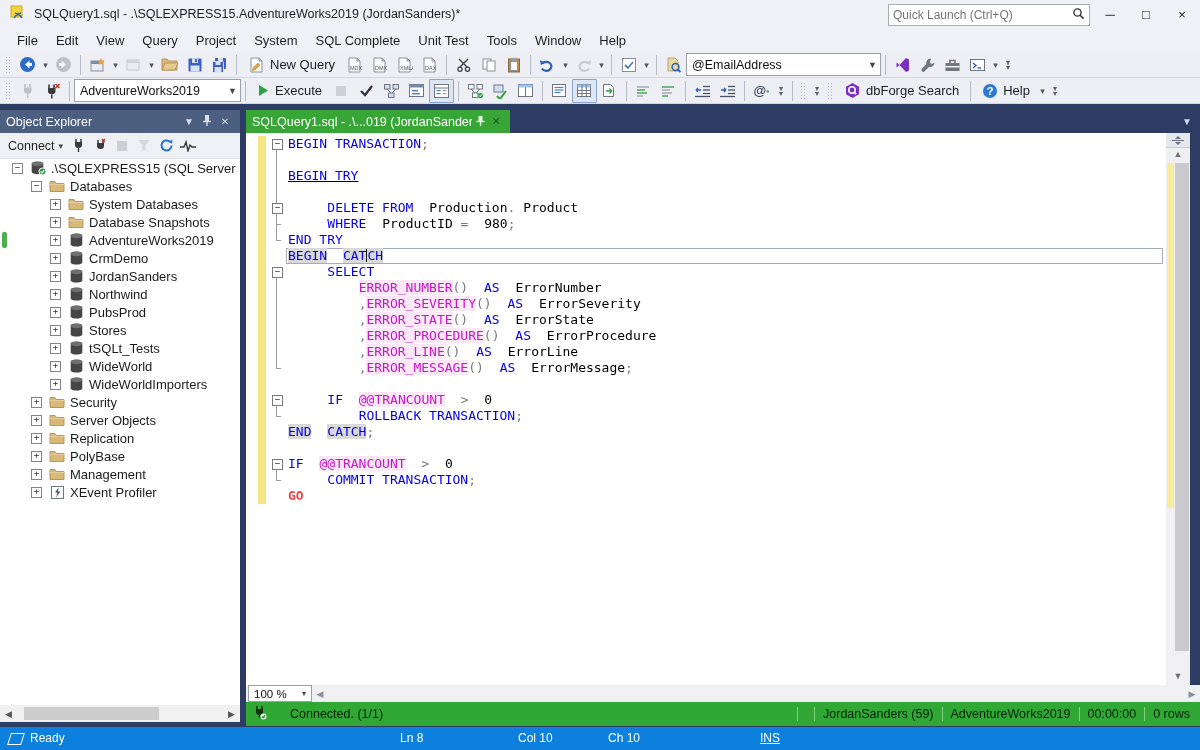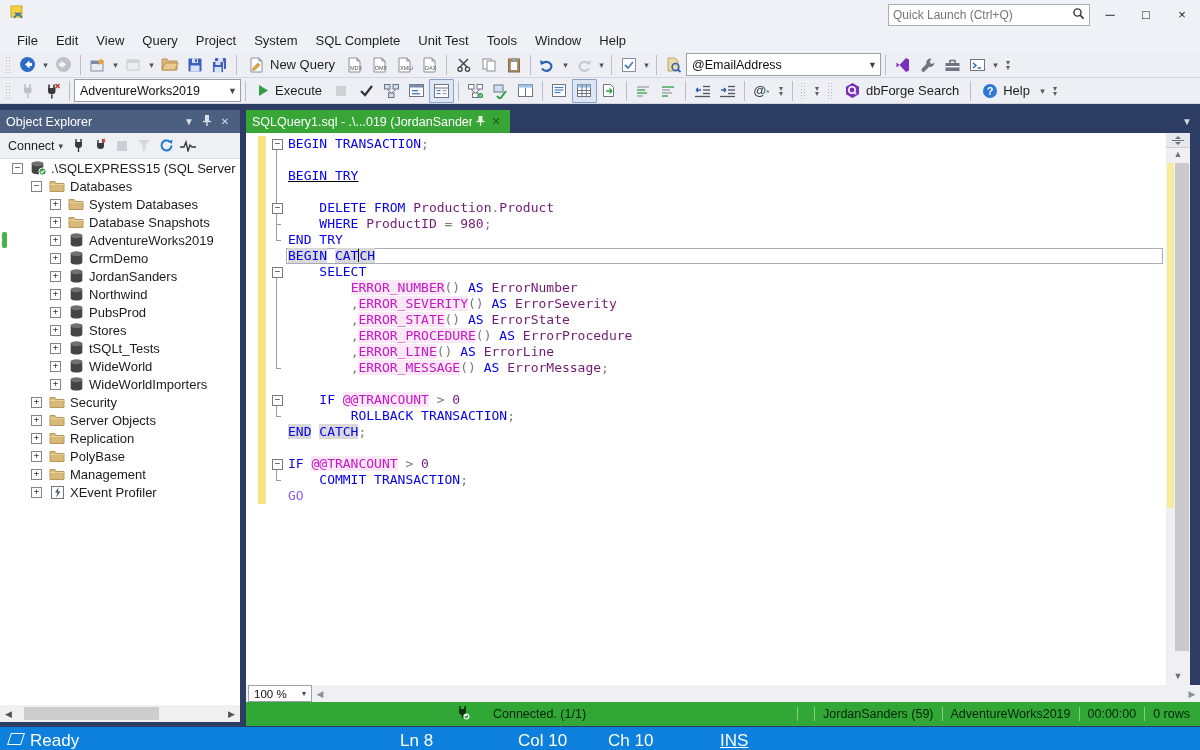--- a/index.html
+++ b/index.html
@@ -62,60 +62,61 @@
   .tab-close{color:#1e5c1e;}
   .well-caret{position:absolute;right:8px;top:6px;color:#cfd6e4;font-size:10px;}
   .editor-row{flex:1;display:flex;background:#2c3c62;}
   .editor{flex:1;background:#fff;position:relative;overflow:hidden;font-family:"DejaVu Sans Mono","Liberation Mono",monospace;font-size:13px;}
   .change-strip{position:absolute;left:12px;top:3px;width:8px;background:#f6e683;}
   .fold-col{position:absolute;left:24px;top:0;width:14px;height:100%;}
   .fold-box{position:absolute;width:9px;height:9px;border:1px solid #7a7a7a;background:#fff;font-size:9px;line-height:7px;text-align:center;color:#333;left:2px;font-family:"DejaVu Sans Mono",monospace;}
   .fold-vline{position:absolute;left:6px;width:1px;background:#9a9a9a;}
   .fold-tick{position:absolute;left:6px;width:5px;height:1px;background:#9a9a9a;}
   .code-line{position:absolute;left:42px;right:0;height:16px;line-height:16px;white-space:pre;}
-  .s-kw{color:#0600e8;} .s-cm{color:#007d00;} .s-gy{color:#7a7a7a;} .s-pl{color:#701a75;}
+  .s-kw{color:#0600e8;} .s-cm{color:#007d00;} .s-gy{color:#7a7a7a;} .s-pl{color:#000000;padding-left:8px;}
   .s-fn{color:#c717c7;background:rgba(244,205,238,.45);}
-  .s-kwh{color:#0600e8;background:#d9d9d9;} .s-gy2{color:#8b5cf6;}
+  .s-kwh{color:#0600e8;background:#d9d9d9;} .s-gy2{color:#ef4444;font-weight:bold;}
   .cursor{display:inline-block;width:0;height:13px;border-left:1px solid #000;vertical-align:-2px;}
   .curline-box{position:absolute;left:40px;right:3px;height:16px;border:1px solid #a7adb6;box-sizing:border-box;}
   .vscroll{width:24px;background:#f0f0f2;position:relative;flex:none;}
   .vs-split{position:absolute;left:0;top:0;width:24px;height:14px;background:#e6e8ee;border-bottom:1px solid #c9ccd4;display:flex;align-items:center;justify-content:center;}
   .vs-up{position:absolute;left:0;top:14px;width:24px;height:14px;display:flex;align-items:center;justify-content:center;color:#6a7080;font-size:9px;}
   .vs-annot{position:absolute;left:1px;top:30px;width:7px;background:#f7ec9e;}
   .vs-thumb{position:absolute;left:9px;top:30px;width:14px;background:#c9c9ce;}
   .vs-down{position:absolute;left:0;bottom:2px;width:24px;height:14px;display:flex;align-items:center;justify-content:center;color:#6a7080;font-size:9px;}
   .doc-rightpad{width:10px;background:#2c3c62;flex:none;}
   .zoomrow{height:17px;background:#eef0f4;display:flex;align-items:center;flex:none;}
   .zoom-combo{width:62px;height:15px;margin-left:2px;background:#fff;border:1px solid #9aa0ac;display:flex;align-items:center;font-size:11.5px;color:#111;}
   .zoom-combo span{flex:1;padding-left:5px;} .zoom-combo i{font-style:normal;width:14px;text-align:center;font-size:8px;color:#444;}
   .hs-arrow{width:16px;height:17px;display:flex;align-items:center;justify-content:center;color:#8a8f99;font-size:9px;}
   .hs-track{flex:1;height:17px;background:#f0f0f2;}
   .connbar{height:24px;background:#31a735;display:flex;align-items:center;color:#06230a;font-size:12.5px;flex:none;}
-  .connbar .cb-left{display:flex;align-items:center;gap:23px;padding-left:6px;flex:1;justify-content:center;}
+  .connbar .cb-left{display:flex;align-items:center;gap:23px;padding-left:6px;flex:1;}
   .cb-seg{display:flex;align-items:center;height:24px;}
   .cb-div{width:1px;height:14px;background:#7fcf7f;margin:0 8px;}
   .connbar .cb-right{display:flex;align-items:center;padding-right:10px;}
 
   
-  .statusbar{position:absolute;left:0;top:727px;width:1200px;height:23px;background:#0c80dc;color:#fff;font-size:17px;}
+  .statusbar{position:absolute;left:0;top:727px;width:1200px;height:23px;background:#0c80dc;color:#fff;font-size:12px;}
   .sb-item{position:absolute;top:4px;}
   .sb-ready-icon{position:absolute;left:9px;top:6px;width:12px;height:10px;border:1px solid #fff;transform:skewX(-18deg);}
 </style>
 </head>
 <body>
 
 <div id="app">
 
   <div class="titlebar">
     <span class="app-icon">
       <svg width="16" height="16">
           <rect x="1" y="1" width="11" height="11" fill="#f3d23e" stroke="#c9a92c"></rect>
           <path d="M4 13 l4 -5 M8 8 l4 5 M5 8 l6 3 M11 8 l-6 3" stroke="#2b6fb8" stroke-width="1.4" fill="none"></path>
         </svg>
     </span>
+    <span class="title-text">SQLQuery1.sql - .\SQLEXPRESS15.AdventureWorks2019 (JordanSanders)*</span>
     <div class="quick-launch">
       <input placeholder="Quick Launch (Ctrl+Q)" style="">
       <span style="margin-right:4px;">
         <svg width="13" height="13">
             <circle cx="5.5" cy="5.5" r="3.6" fill="none" stroke="#333" stroke-width="1.4"></circle>
             <line x1="8.2" y1="8.2" x2="11.6" y2="11.6" stroke="#333" stroke-width="1.6"></line>
           </svg>
       </span>
     </div>
     <div class="win-btns">
@@ -894,15 +895,15 @@
       </div>
     </div>
   </div>
 
   <div class="statusbar">
     <span class="sb-ready-icon"></span>
     <span class="sb-item" style="left:30px;">Ready</span>
     <span class="sb-item" style="left:400px;">Ln 8</span>
     <span class="sb-item" style="left:518px;">Col 10</span>
     <span class="sb-item" style="left:608px;">Ch 10</span>
-    <span class="sb-item" style="left:720px;text-decoration:underline;">INS</span>
+    <span class="sb-item" style="left:760px;text-decoration:underline;">INS</span>
   </div>
 </div>
 
 </body></html>

